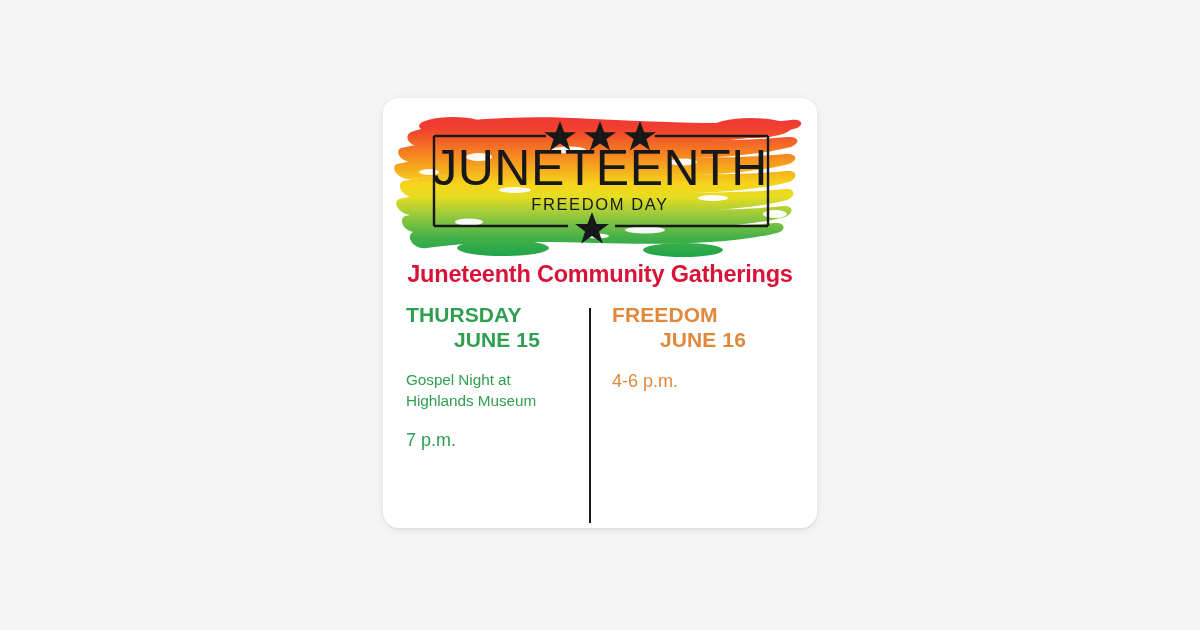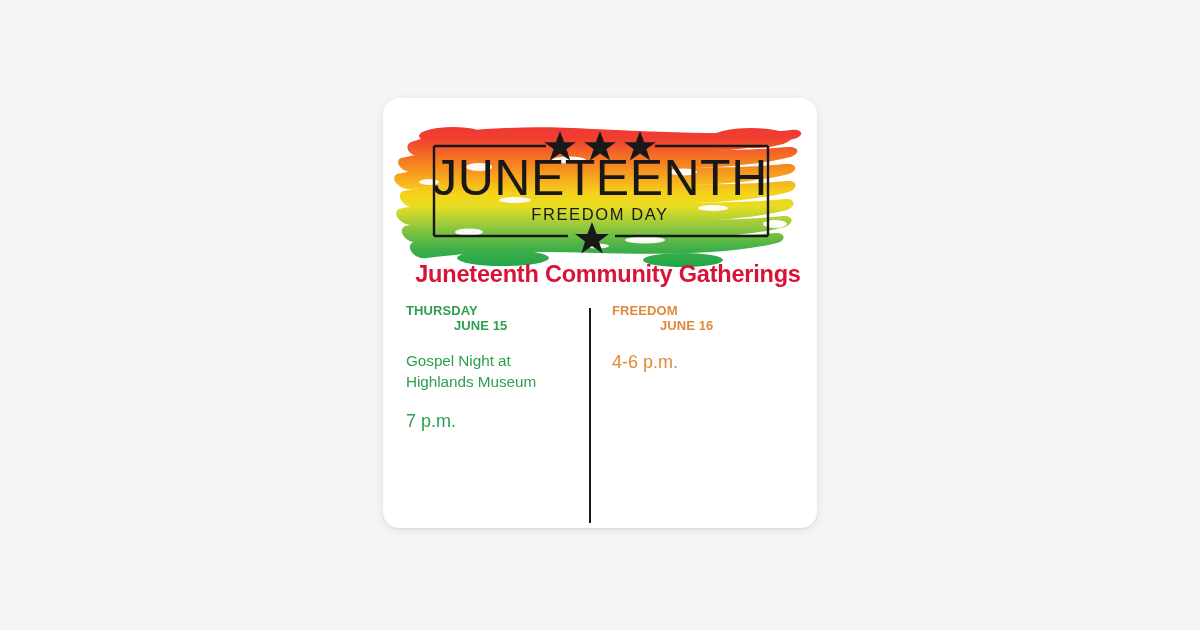--- a/index.html
+++ b/index.html
@@ -25,37 +25,37 @@
     background: #ffffff;
     border-radius: 16px;
     box-shadow: 0 2px 10px rgba(0,0,0,0.08), 0 1px 3px rgba(0,0,0,0.06);
     overflow: hidden;
   }
 
   
   #banner {
     position: absolute;
     left: 0;
-    top: 14px;
+    top: 4px;
     width: 434px;
     height: 158px;
     background: #ffffff;
     overflow: hidden;
   }
   .banner-svg {
     position: absolute;
     left: 0;
     top: 0;
     display: block;
   }
 
   
   #title {
     position: absolute;
-    left: 8px;
+    left: 0;
     top: 163px;
     width: 434px;
     text-align: center;
     font-size: 23.5px;
     font-weight: bold;
     letter-spacing: -0.2px;
     white-space: nowrap;
   }
 
   
@@ -76,21 +76,21 @@
   .divider {
     position: absolute;
     left: 206px;
     top: 5px;
     width: 2px;
     height: 215px;
     background: #18181a;
   }
 
   .day {
-    font-size: 13px;
+    font-size: 21px;
     font-weight: bold;
     line-height: 1.18;
     letter-spacing: 0.1px;
   }
   .day .l2 { display: block; margin-left: 48px; }
 
   .desc {
     margin-top: 16px;
     font-size: 15.3px;
     line-height: 1.41;

